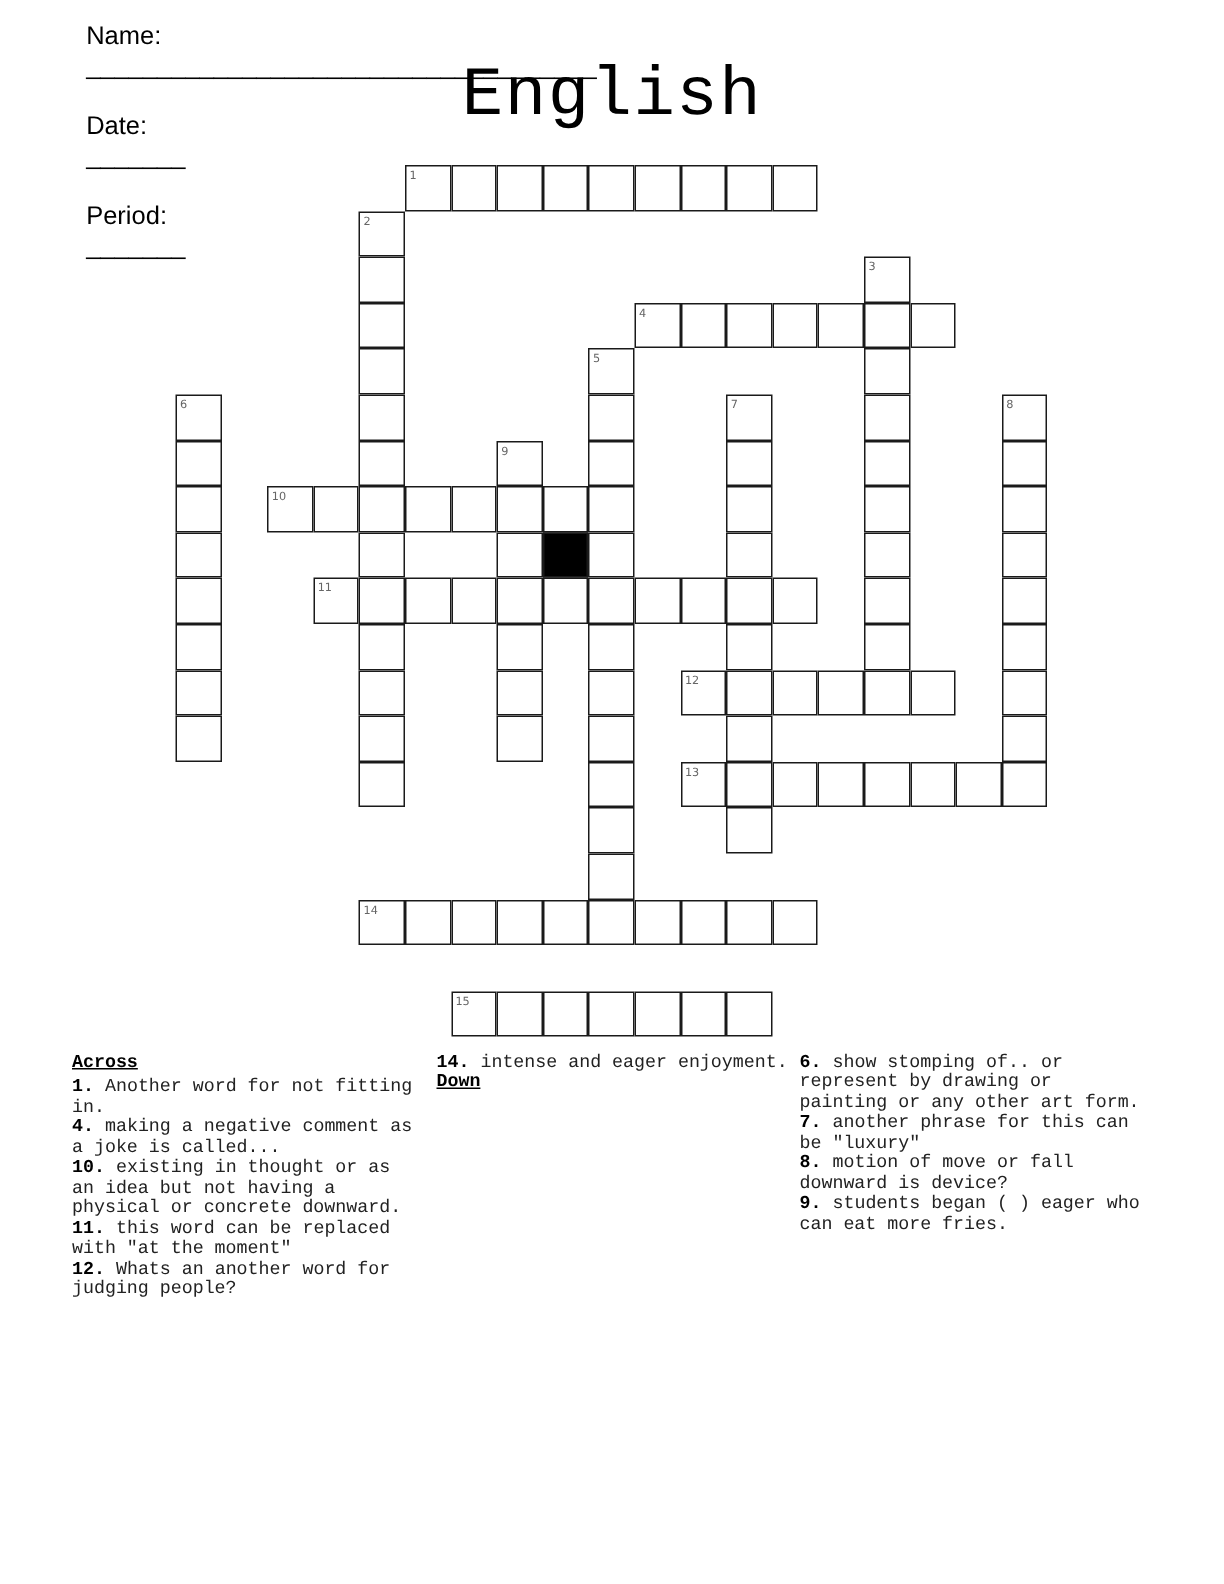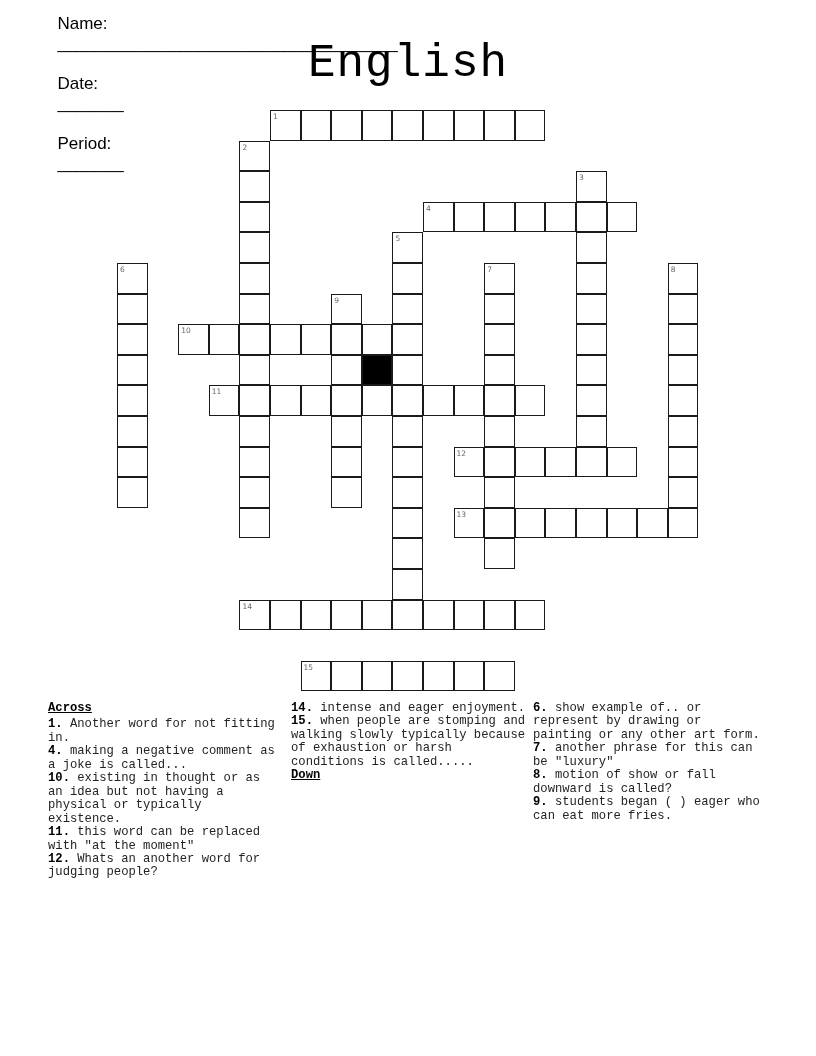--- a/index.html
+++ b/index.html
@@ -207,29 +207,28 @@
     <div class="cell" style="left: 423px; top: 660.8px;"></div>
     <div class="cell" style="left: 453.6px; top: 660.8px;"></div>
     <div class="cell" style="left: 484.2px; top: 660.8px;"></div>
     <div class="cell black" style="left: 361.8px; top: 354.8px;"></div>
   </div>
 
 <div class="clues col1">
   <div class="heading">Across</div>
   <div class="clue"><b>1</b><b>.</b> <span>Another word for not fitting in.</span></div>
   <div class="clue"><b>4</b><b>.</b> <span>making a negative comment as a joke is called...</span></div>
-  <div class="clue"><b>10</b><b>.</b> <span>existing in thought or as an idea but not having a physical or typically existence.</span></div>
+  <div class="clue"><b>10</b><b>.</b> <span>existing in thought or as an idea but not having a physical or concrete downward.</span></div>
   <div class="clue"><b>11</b><b>.</b> <span>this word can be replaced with "at the moment"</span></div>
   <div class="clue"><b>12</b><b>.</b> <span>Whats an another word for judging people?</span></div>
 </div>
 
 <div class="clues col2">
   <div class="clue"><b>14</b><b>.</b> <span>intense and eager enjoyment.</span></div>
-  <div class="clue"><b>15</b><b>.</b> <span>when people are stomping and walking slowly typically because of exhaustion or harsh conditions is called.....</span></div>
   <div class="heading">Down</div>
 </div>
 
 <div class="clues col3">
-  <div class="clue"><b>6</b><b>.</b> <span>show example of.. or represent by drawing or painting or any other art form.</span></div>
+  <div class="clue"><b>6</b><b>.</b> <span>show stomping of.. or represent by drawing or painting or any other art form.</span></div>
   <div class="clue"><b>7</b><b>.</b> <span>another phrase for this can be "luxury"</span></div>
-  <div class="clue"><b>8</b><b>.</b> <span>motion of show or fall downward is called?</span></div>
+  <div class="clue"><b>8</b><b>.</b> <span>motion of move or fall downward is device?</span></div>
   <div class="clue"><b>9</b><b>.</b> <span>students began ( ) eager who can eat more fries.</span></div>
 </div>
 
 </body></html>

